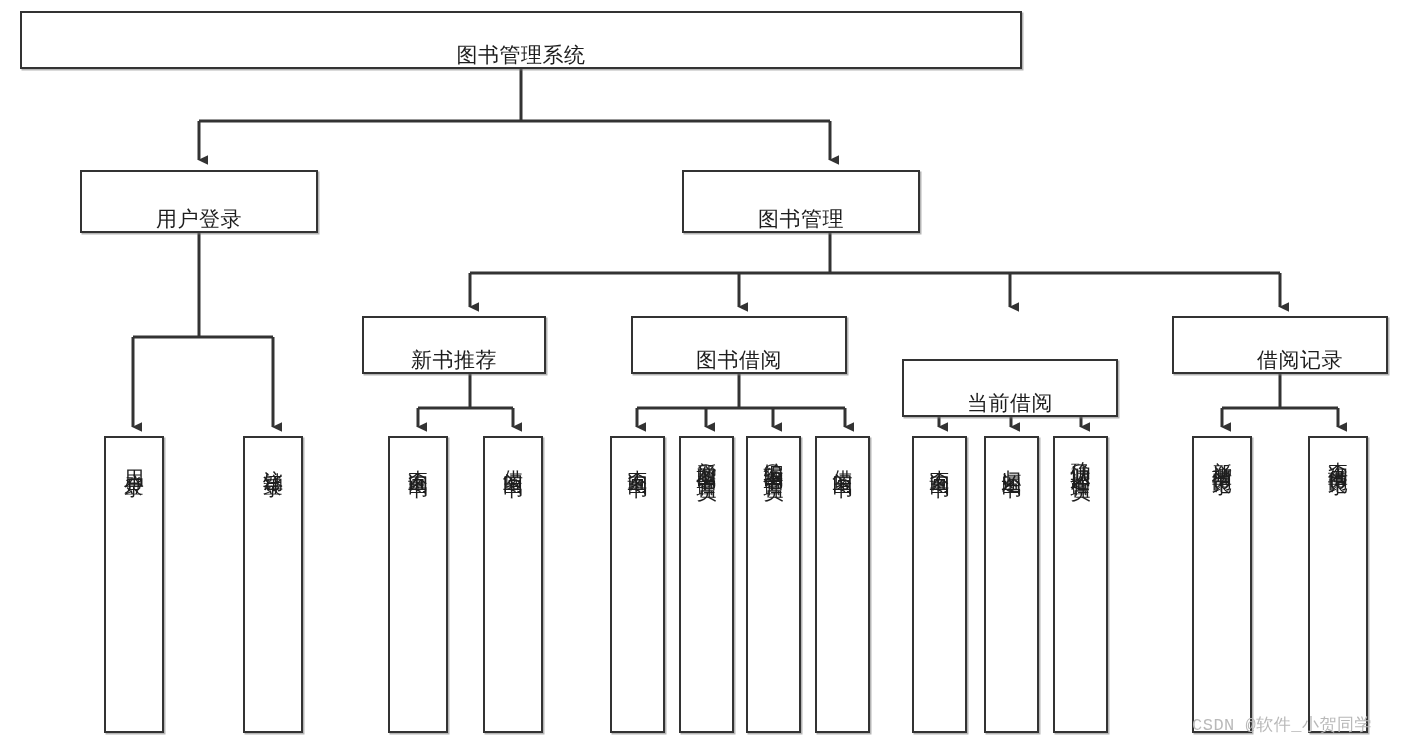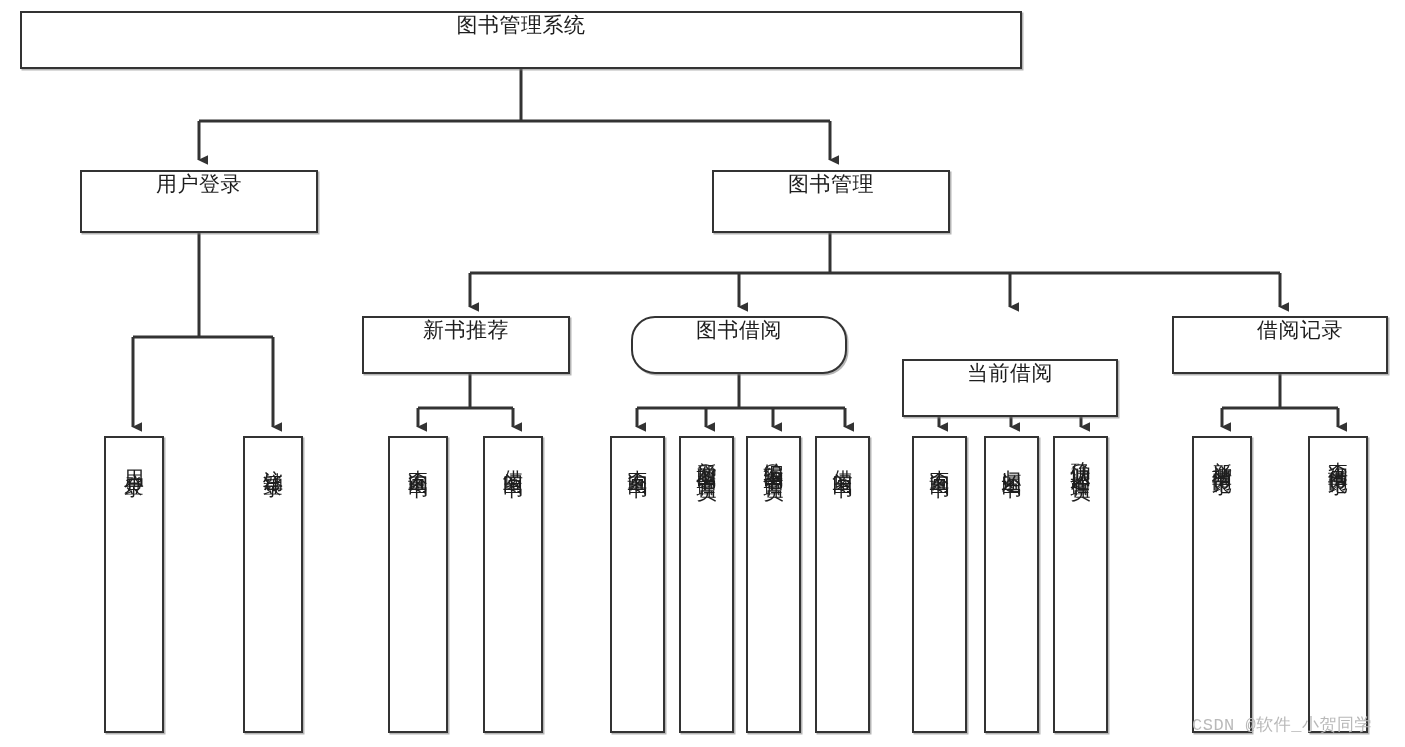--- a/index.html
+++ b/index.html
@@ -26,21 +26,21 @@
     width: 1405px;
     height: 747px;
   }
   .node {
     position: absolute;
     box-sizing: border-box;
     background: #ffffff;
     border: 2px solid #333333;
     box-shadow: 1.5px 1.5px 0 0 rgba(120,120,120,0.55);
     display: flex;
-    align-items: flex-start;
+    align-items: flex-end;
     justify-content: center;
     color: #1a1a1a;
   }
   .node-label {
     font-size: 21px;
     line-height: 1.15;
     letter-spacing: 0.5px;
     white-space: nowrap;
     color: #1d1d1d;
   }
@@ -127,28 +127,28 @@
     </g>
   </svg>
 
   <div class="node" style="left:20px; top:11px; width:1002px; height:58px;">
     <span class="node-label">图书管理系统</span>
   </div>
 
   <div class="node" style="left:80px; top:170px; width:238px; height:63px;">
     <span class="node-label">用户登录</span>
   </div>
-  <div class="node" style="left:712px; top:170px; width:238px; height:63px;">
+  <div class="node" style="left:682px; top:170px; width:238px; height:63px;">
     <span class="node-label">图书管理</span>
   </div>
 
-  <div class="node" style="left:362px; top:316px; width:208px; height:58px;">
+  <div class="node" style="left:362px; top:316px; width:184px; height:58px;">
     <span class="node-label">新书推荐</span>
   </div>
-  <div class="node" style="left:631px; top:316px; width:216px; height:58px;border-radius:24px;">
+  <div class="node" style="left:631px; top:316px; width:216px; height:58px;">
     <span class="node-label">图书借阅</span>
   </div>
   <div class="node" style="left:902px; top:316px; width:216px; height:58px;margin-top:43px;">
     <span class="node-label">当前借阅</span>
   </div>
   <div class="node" style="left:1172px; top:316px; width:216px; height:58px;padding-left:40px;">
     <span class="node-label">借阅记录</span>
   </div>
 
   <div class="node leaf" style="left:104px; top:436px; width:60px; height:297px;">

